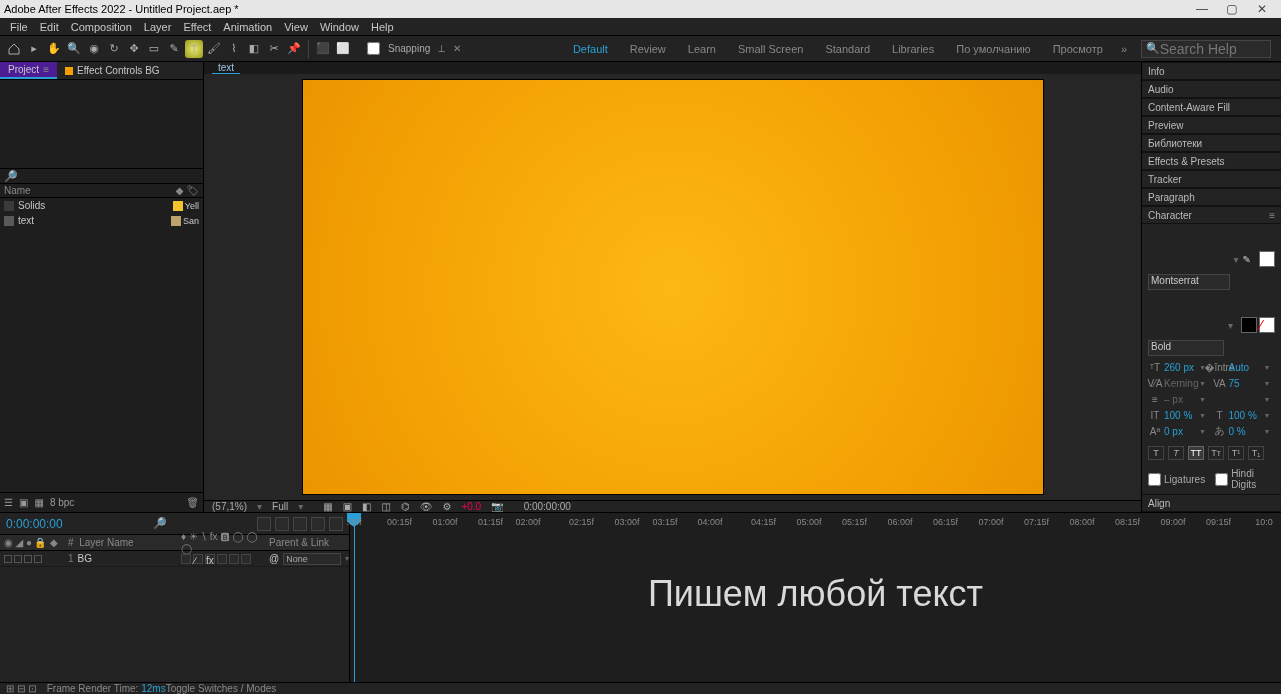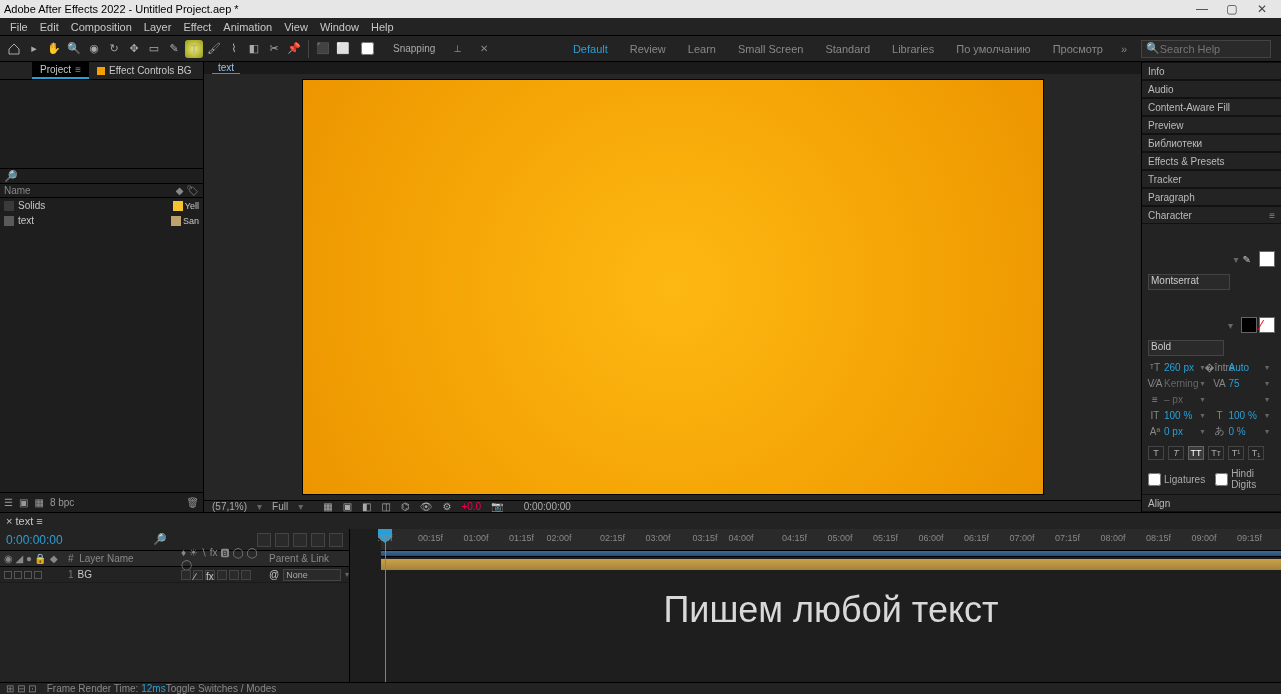--- a/index.html
+++ b/index.html
@@ -10,26 +10,26 @@
 .menubar { height: 18px; background: #232323; display: flex; align-items: center; padding: 0 4px; border-bottom: 1px solid #000; }
 .menubar .mitem { padding: 0 6px; font-size: 11px; color: #c8c8c8; }
 .toolbar { height: 26px; background: #232323; display: flex; align-items: center; padding: 0 4px; border-bottom: 1px solid #000; }
 .tbtn { width: 18px; height: 18px; margin: 0 1px; display: flex; align-items: center; justify-content: center; color: #aaa; }
 .tbtn.active { background: radial-gradient(circle,#e2e26b 10%,#a8a82a 80%); border-radius: 3px; }
 .tsep { width:1px; height:18px; background:#444; margin:0 4px; }
 .workspace-bar { display:flex; align-items:center; gap:2px; margin-left:auto; height:100%; }
 .ws-item { padding: 0 10px; color:#888; font-size:11px; height:100%; display:flex; align-items:center; }
 .ws-item.active { color:#2a9fd6; }
 .search { display:flex; align-items:center; background:#2a2a2a; border:1px solid #444; height:18px; padding:0 4px; margin:0 6px; width:130px; }
-.search input { background:transparent; border:0; color:#c8c8c8; width:100%; font-size:11px; outline:none; }
+.search input { background:transparent; border:0; color:#c8c8c8; width:100%; font-size:14px; outline:none; }
 .main { display:flex; height: calc(100% - 18px - 18px - 26px - 170px - 12px); }
 .left { width:204px; background:#1e1e1e; display:flex; flex-direction:column; border-right:1px solid #000; }
 .tabrow { height:18px; background:#232323; display:flex; align-items:center; border-bottom:1px solid #000; }
 .tab { padding:0 8px; font-size:10px; color:#c8c8c8; height:100%; display:flex; align-items:center; gap:4px; }
-.tab.active { background:#000000; border-bottom:2px solid #2a9fd6;margin-left:32px; }
+.tab.active { background:#4c1d95; border-bottom:2px solid #2a9fd6; }
 .tab .swatch { width:8px; height:8px; background:#f4a000; display:inline-block; }
 .project-body { flex:1; display:flex; flex-direction:column; }
 .pj-preview { height:88px; }
 .pj-search { height:16px; border-top:1px solid #000; border-bottom:1px solid #000; display:flex; align-items:center; padding:0 4px; }
 .pj-header { height:14px; border-bottom:1px solid #000; display:flex; align-items:center; padding:0 4px; color:#888; font-size:10px; }
 .pj-header .col1 { flex:1; }
 .pj-header .col2 { width:40px; text-align:right; }
 .pj-row { height:15px; display:flex; align-items:center; padding:0 4px; font-size:10px; }
 .pj-row .folder { width:10px; height:10px; background:#3a3a3a; margin-right:4px; }
 .pj-row .comp { width:10px; height:10px; background:#5a5a5a; margin-right:4px; }
@@ -78,33 +78,33 @@
 .tl-layer .dot{ width:8px;height:8px; border:1px solid #555;}
 .tl-layer .c2{ width:14px;}
 .tl-layer .lcolor{ width:10px; height:10px;}
 .lcolor.yellow{ background:#d6a43a;} 
 .tl-layer .c3{ flex:1; padding-left:4px; display:flex; align-items:center; gap:4px;}
 .tl-layer .num{ color:#777;}
 .tl-layer .c4{ width:88px; display:flex; gap:2px;}
 .tl-layer .sw2{ width:10px;height:10px; background:#2a2a2a; border:1px solid #444;}
 .tl-layer .c5{ width:80px; display:flex; align-items:center; gap:4px;}
 .tl-layer .psel{ flex:1; background:#2a2a2a; border:1px solid #444; height:12px; font-size:9px; color:#aaa; padding:0 2px;}
-.tl-right { flex:1; display:flex; flex-direction:column; position:relative;margin-left:31px;}
+.tl-right { flex:1; display:flex; position:relative;}
 .ruler { height:22px; background:#2a2a2a; border-bottom:1px solid #000; position:relative; font-size:9px; color:#888;}
 .ruler .tick{ position:absolute; top:4px; transform:translateX(-50%);}
 .playhead-cap { position:absolute; top:0; width:14px; height:14px; background:#2a9fd6; transform:translateX(-50%); clip-path: polygon(0 0,100% 0,100% 60%,50% 100%,0 60%);}
 .playhead-line { position:absolute; top:0; bottom:0; width:1px; background:#2a9fd6;}
 .workarea { height:6px; background: linear-gradient(#3a6a9f,#2a4a6f); border-bottom:1px solid #000;}
 .track { height:16px; border-bottom:1px solid #1a1a1a; position:relative;}
 .bar { position:absolute; top:2px; bottom:2px; left:0; right:0;}
 .bar.yellow{ background: linear-gradient(#caa24a,#a4833a);} 
 .overlay-text { position:absolute; left:0; right:0; top:60px; display:flex; justify-content:center; align-items:center; pointer-events:none;}
 .overlay-text span{ color:#d9d9d9; font-size:36px; font-weight:400;}
 .statusbar { height:12px; background:#232323; border-top:1px solid #000; display:flex; align-items:center; padding:0 6px; font-size:10px; color:#888;}
-.snapping { display:flex; align-items:center; gap:19px; margin-left:8px; font-size:10px; color:#aaa;}
+.snapping { display:flex; align-items:center; gap:8px; margin-left:14px; font-size:10px; color:#aaa;}
 .chevmore { color:#888; padding:0 6px;}
 svg { display:block; }
 </style>
 </head>
 <body>
 
 <div class="titlebar">
   <span>Adobe After Effects 2022 - Untitled Project.aep *</span>
   <span class="titlebar-spacer"></span>
   <span class="titlebar-btn">—</span>
@@ -322,23 +322,20 @@
             <input type="checkbox" style="">
             <span>Hindi Digits</span>
           </label>
       </div>
     </div>
     <div class="panel-head">Align</div>
   </div>
 </div>
 
 <div class="timeline">
-  <div class="tl-tabrow">
-    <span>× <span>text</span> ≡</span>
-  </div>
   <div class="tl-body">
     <div class="tl-left">
       <div class="tl-tc">
         <span class="tc">0:00:00:00</span>
         <span class="searchico">🔎</span>
         <div class="tl-toggle-row">
           <span class="tl-toggle"></span>
           <span class="tl-toggle"></span>
           <span class="tl-toggle"></span>
           <span class="tl-toggle"></span>
@@ -382,21 +379,21 @@
     <div class="tl-right">
       <div class="ruler">
         <span class="playhead-cap" style="left:4px;"></span>
       <span class="tick" style="left: 4px;">:00f</span>
           <span class="tick" style="left: 49.5px;">00:15f</span>
           <span class="tick" style="left: 95px;">01:00f</span>
           <span class="tick" style="left: 140.5px;">01:15f</span>
           <span class="tick" style="left: 178px;">02:00f</span>
           <span class="tick" style="left: 231.5px;">02:15f</span>
           <span class="tick" style="left: 277px;">03:00f</span>
-          <span class="tick" style="left: 324px;">03:15f</span>
+          <span class="tick" style="left: 315px;">03:15f</span>
           <span class="tick" style="left: 360px;">04:00f</span>
           <span class="tick" style="left: 413.5px;">04:15f</span>
           <span class="tick" style="left: 459px;">05:00f</span>
           <span class="tick" style="left: 504.5px;">05:15f</span>
           <span class="tick" style="left: 550px;">06:00f</span>
           <span class="tick" style="left: 595.5px;">06:15f</span>
           <span class="tick" style="left: 641px;">07:00f</span>
           <span class="tick" style="left: 686.5px;">07:15f</span>
           <span class="tick" style="left: 732px;">08:00f</span>
           <span class="tick" style="left: 777.5px;">08:15f</span>

